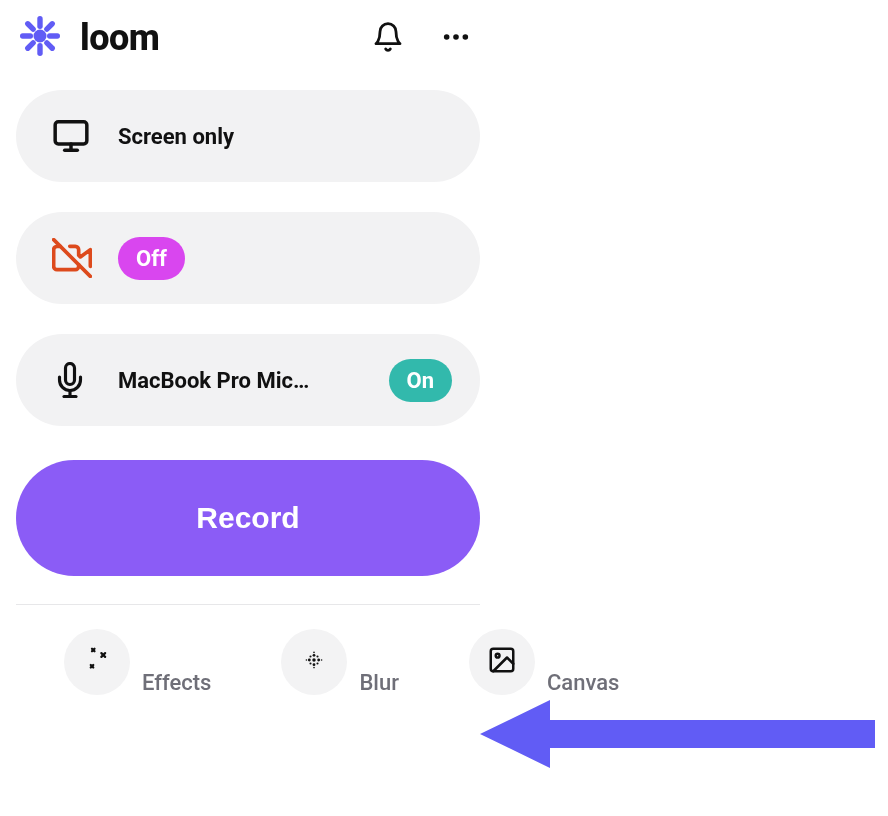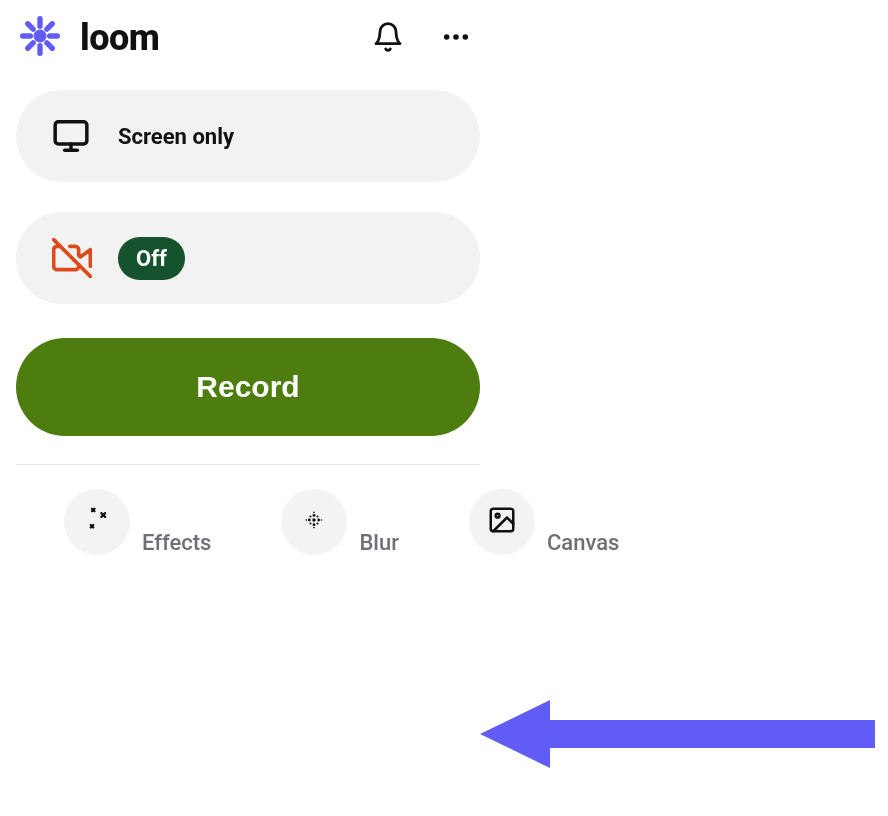--- a/index.html
+++ b/index.html
@@ -74,29 +74,29 @@
   }
   .status-badge {
     border-radius: 22px;
     padding: 9px 18px;
     font-size: 22px;
     font-weight: 700;
     color: #fff;
     min-width: 62px;
     text-align: center;
   }
-  .status-off { background: #14532d; }
+  .status-off { background: #d946ef; }
   .status-on  { background: #32b9ac; }
   .record-btn {
     margin-top: 34px;
     width: 100%;
-    height: 98px;
+    height: 116px;
     border-radius: 60px;
     border: none;
-    background: #4d7c0f;
+    background: #8b5cf6;
     color: #fff;
     font-size: 30px;
     font-weight: 800;
     cursor: pointer;
   }
   .divider {
     margin-top: 28px;
     border: none;
     border-top: 1px solid #e7e7e9;
   }
@@ -200,20 +200,32 @@
       <span class="option-icon">
         <svg width="40" height="40" viewBox="0 0 24 24" fill="none" stroke="#dd4a1c" stroke-width="2.2" stroke-linecap="round" stroke-linejoin="round">
           <path d="M16 16v1a2 2 0 0 1-2 2H3a2 2 0 0 1-2-2V7a2 2 0 0 1 2-2h2"></path>
           <path d="M10.66 5H14a2 2 0 0 1 2 2v3.34l1 1L23 7v10"></path>
           <line x1="1" y1="1" x2="23" y2="23"></line>
         </svg>
       </span>
       <span class="status-badge status-off">Off</span>
     </div>
 
+    <div class="option-row">
+      <span class="option-icon">
+        <svg width="36" height="36" viewBox="0 0 24 24" fill="none" stroke="#111" stroke-width="2.1" stroke-linecap="round" stroke-linejoin="round">
+          <path d="M12 1a3 3 0 0 0-3 3v8a3 3 0 0 0 6 0V4a3 3 0 0 0-3-3z"></path>
+          <path d="M19 10v2a7 7 0 0 1-14 0v-2"></path>
+          <line x1="12" y1="19" x2="12" y2="23"></line>
+          <line x1="8" y1="23" x2="16" y2="23"></line>
+        </svg>
+      </span>
+      <span class="option-label">MacBook Pro Mic…</span>
+      <span class="status-badge status-on">On</span>
+    </div>
 
   </div>
 
   <button class="record-btn">Record</button>
 
   <hr class="divider">
 
   
   <div class="tools">
 

